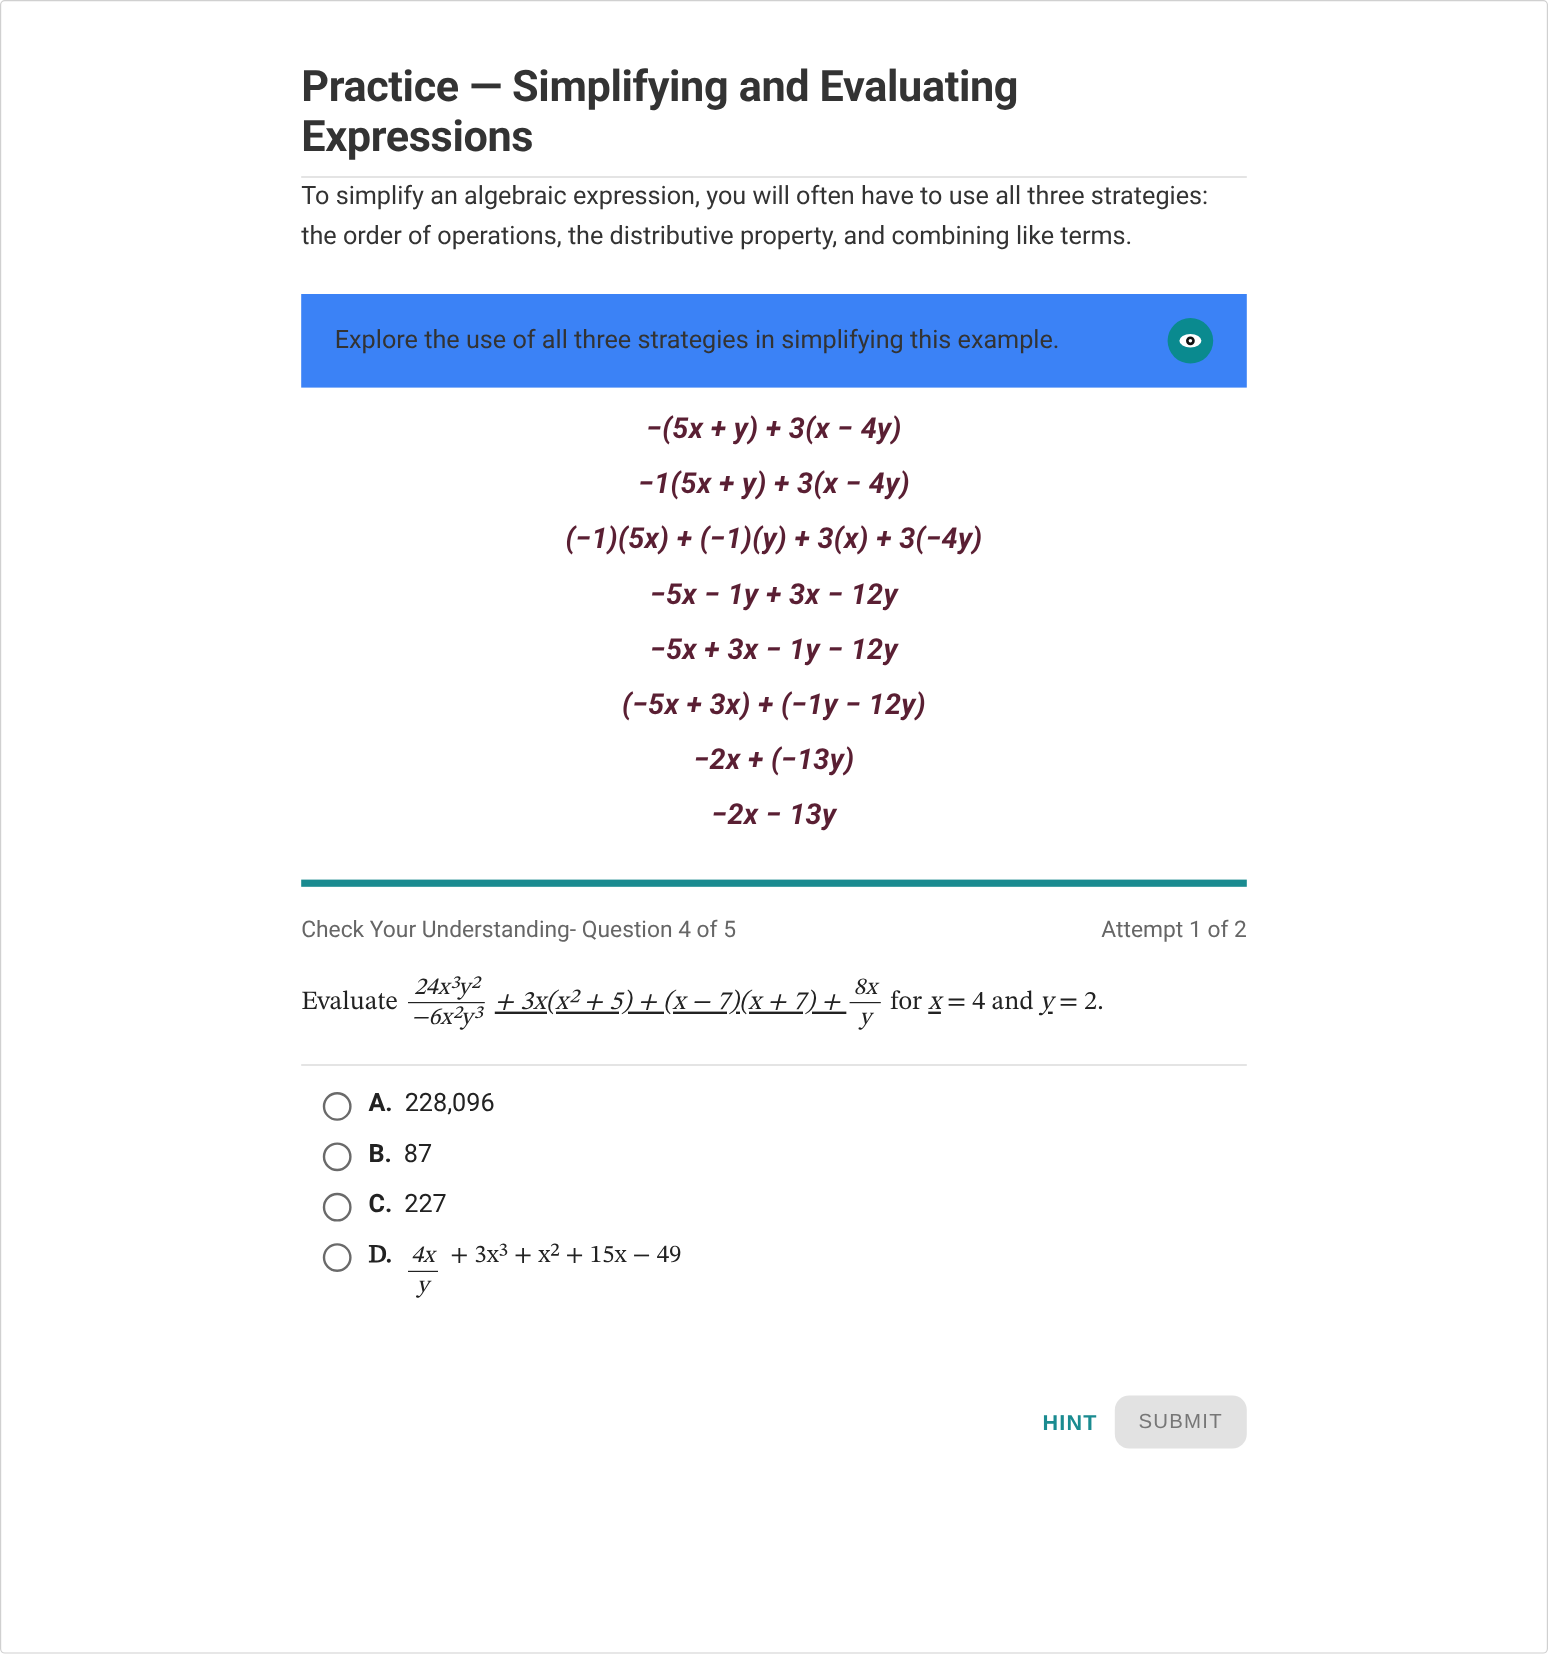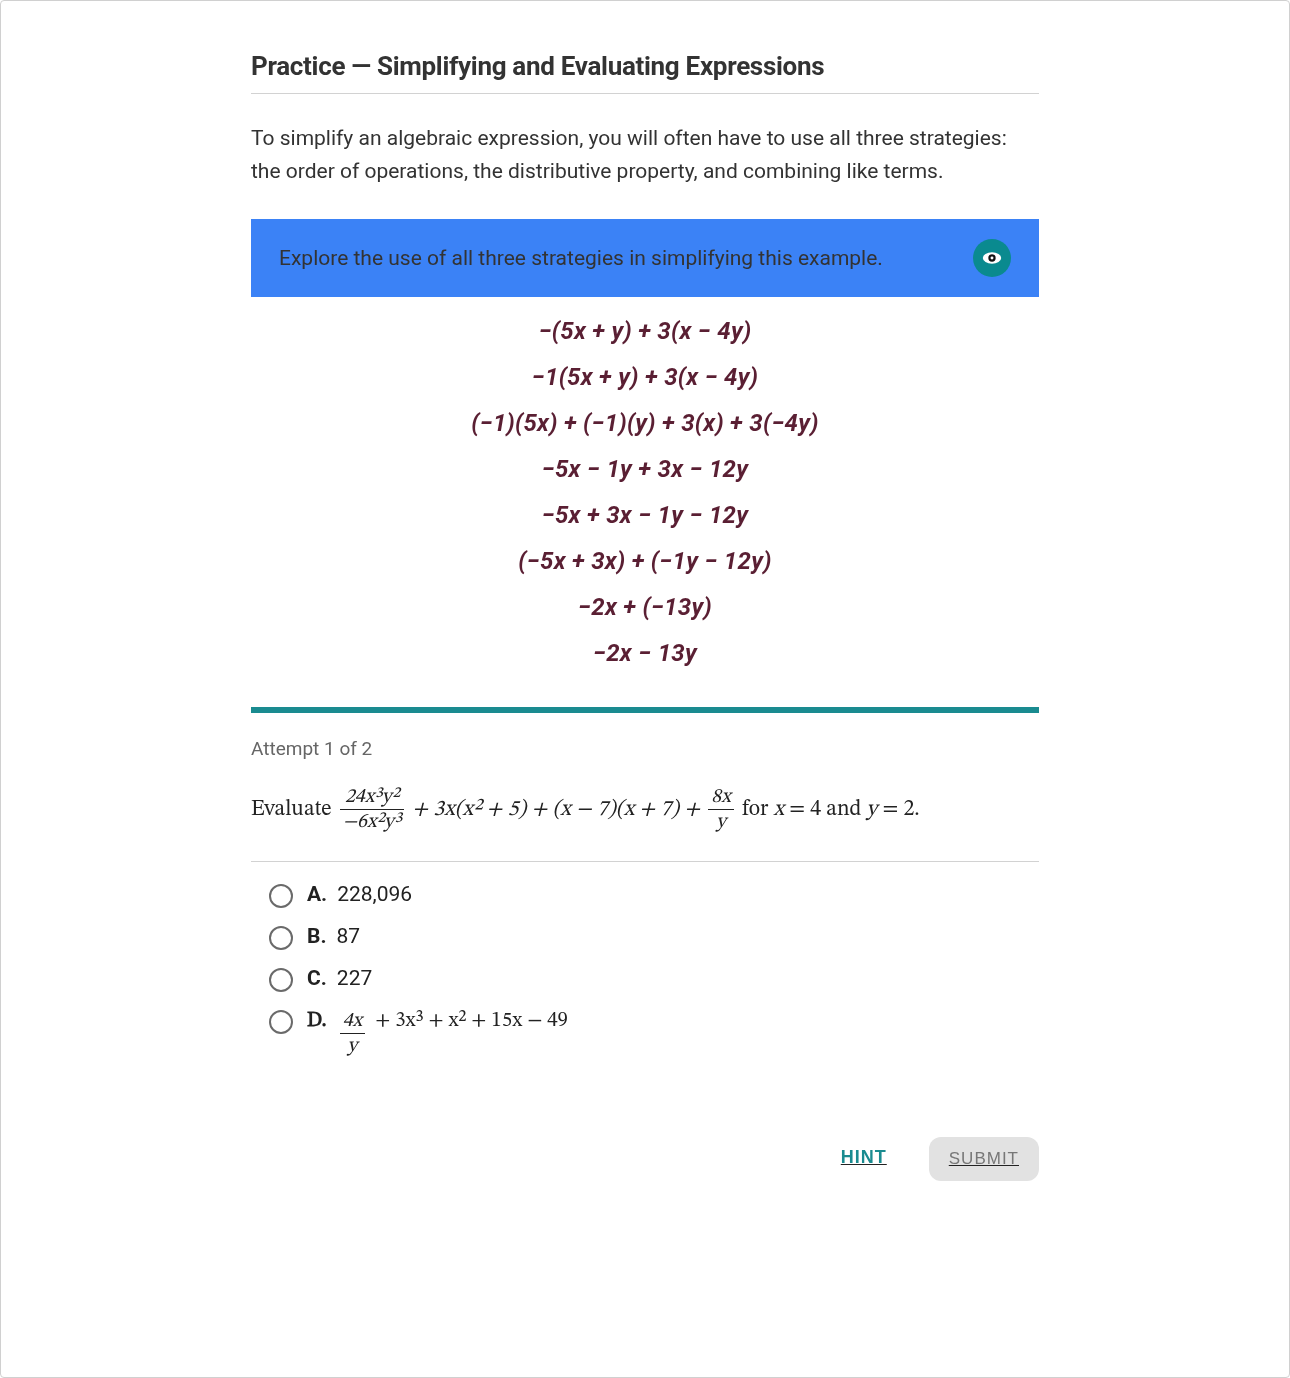--- a/index.html
+++ b/index.html
@@ -7,27 +7,26 @@
     font-family: -apple-system, BlinkMacSystemFont, "Segoe UI", Roboto, Arial, sans-serif;
     background: #fff;
     color: #222;
     border: 1px solid #d0d0d0;
     border-radius: 4px;
     width: 1290px;
     min-height: 1378px;
     padding: 50px 250px 60px 250px;
   }
   h1.title {
-    font-size: 26px;
+    font-size: 36px;
     font-weight: 700;
     color: #333;
     letter-spacing: -0.3px;
     padding-bottom: 12px;
     border-bottom: 1px solid #d2d2d2;
-    margin-bottom: 28px;
   }
   .intro {
     font-size: 21px;
     color: #333;
     line-height: 1.55;
     margin-bottom: 32px;
   }
   .explore-bar {
     background: #3b82f6;
     padding: 20px 28px;
@@ -76,21 +75,21 @@
   }
   .q-text {
     font-size: 22px;
     color: #222;
     line-height: 1.6;
     padding-bottom: 28px;
     border-bottom: 1px solid #d2d2d2;
     margin-bottom: 20px;
   }
   .math { font-family: "Cambria Math", "STIX Two Math", "Latin Modern Math", Georgia, serif; }
-  .q-text .ital { font-style: italic; }
+  .q-text .ital { font-style: italic; text-decoration: underline; }
   .frac {
     display: inline-block;
     vertical-align: middle;
     text-align: center;
     font-size: 20px;
     line-height: 1.1;
     margin: 0 3px;
     font-style: italic;
   }
   .frac .num { display:block; padding: 0 3px 1px 3px; }
@@ -118,23 +117,22 @@
     flex-shrink: 0;
     margin-top: 2px;
   }
   .opt-letter { font-weight: 700; margin-right: 10px; }
   .opt-body { display:flex; align-items: baseline; flex-wrap: wrap; }
   .opt-body .frac { margin-right: 10px; }
 
   .actions {
     display: flex;
     justify-content: flex-end;
-    gap: 30px;
-    align-items: flex-start;
-    text-decoration: underline;
+    gap: 2px;
+    align-items: flex-end;
   }
   .hint-btn {
     color: #1a8b90;
     font-size: 18px;
     font-weight: 600;
     letter-spacing: 1px;
     background: none;
     border: none;
     cursor: pointer;
     padding: 10px 12px;
@@ -175,20 +173,21 @@
   <div class="step">−5x − 1y + 3x − 12y</div>
   <div class="step">−5x  + 3x − 1y − 12y</div>
   <div class="step">(−5x + 3x) + (−1y − 12y)</div>
   <div class="step">−2x + (−13y)</div>
   <div class="step">−2x − 13y</div>
 </div>
 
 <div class="teal-rule"></div>
 
 <div class="q-header">
+  <span>Check Your Understanding- Question 4 of 5</span>
   <span>Attempt 1 of 2</span>
 </div>
 
 <div class="q-text math">
   <span>Evaluate </span>
   <span class="frac">
     <span class="num">24x³y²</span>
     <span class="den">−6x²y³</span>
   </span>
   <span class="ital"> + 3x(x² + 5) + (x − 7)(x + 7) + </span>

